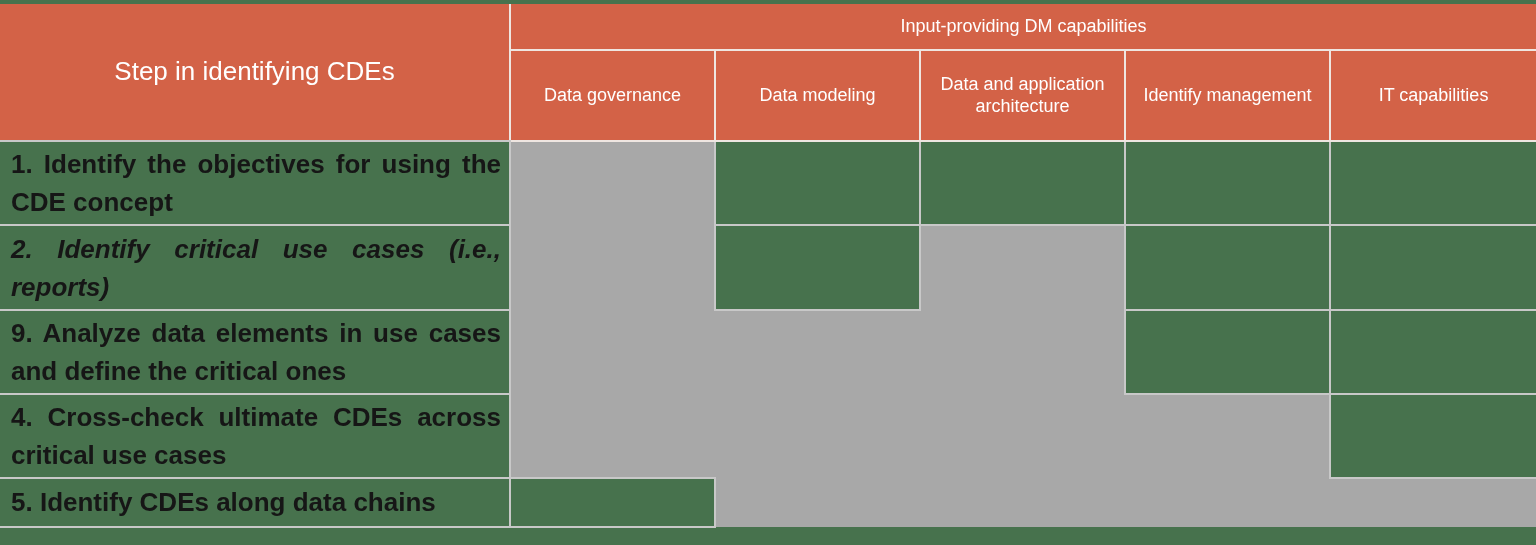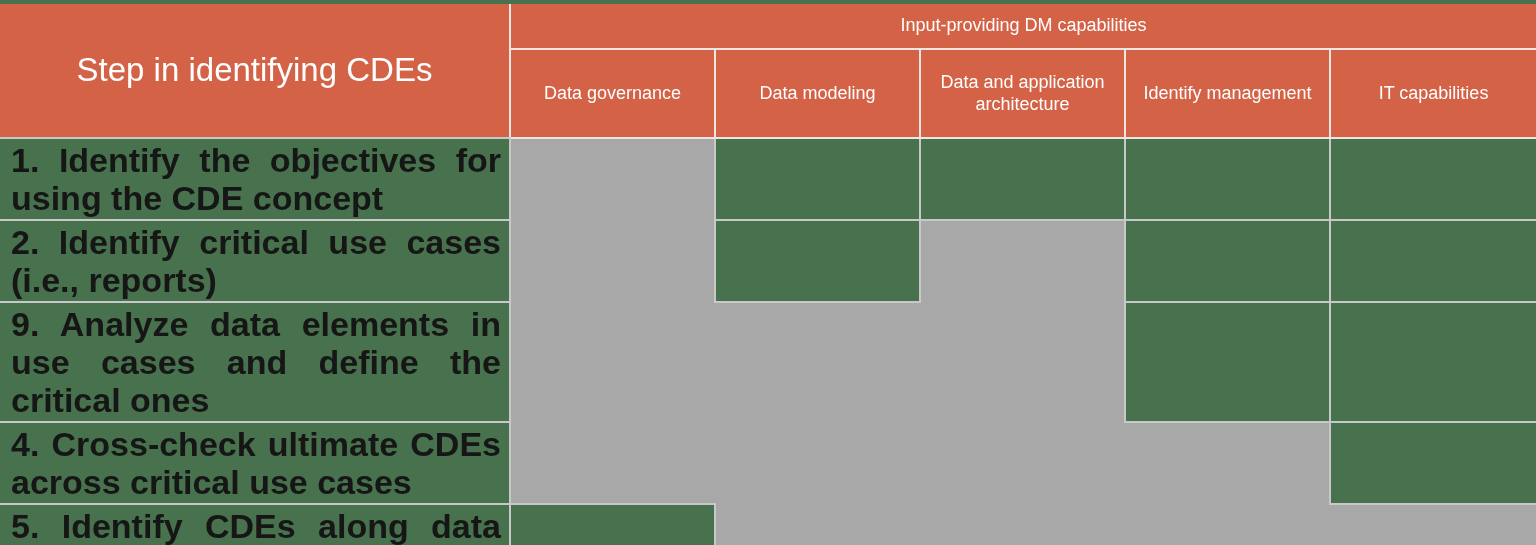--- a/index.html
+++ b/index.html
@@ -18,49 +18,49 @@
   }
   
   .hcell{
     background:var(--orange);
     color:var(--white);
     text-align:center;vertical-align:middle;
     font-size:18px;font-weight:400;line-height:1.22;
     border:2px solid var(--header-line);
     padding:2px 6px;
   }
-  .corner{border-left:0;border-top:0;border-bottom:2px solid var(--body-line);font-size:33px;}
+  .corner{border-left:0;border-top:0;border-bottom:2px solid var(--body-line);font-size:26px;}
   .group{border-top:0;border-right:0;}
   .sub-last{border-right:0;}
   
   .step{
     background:var(--green);
     color:var(--text-dark);
-    font-size:34px;font-weight:700;line-height:38px;
+    font-size:26px;font-weight:700;line-height:38px;
     text-align:justify;vertical-align:middle;
     padding:2px 8px 2px 11px;
     border:2px solid var(--body-line);
     border-left:0;
   }
   
   td.on{
     background:var(--green);
     border:2px solid var(--body-line);
   }
   td.off{
     background:var(--gray);
     border:1px solid var(--gray);
   }
   td.edge-right{border-right:0 !important;}
   tr.last td.off{border-bottom:0;}
   
   tr.hr1{height:45px;}
   tr.hr2{height:89px;}
   tr.r1{height:80px;}
-  tr.r2{height:80px;}
+  tr.r2{height:80px;font-style:italic;}
   tr.r3{height:78px;}
   tr.r4{height:79px;padding-left:32px;}
   tr.r5{height:48px;}
 </style>
 </head>
 <body>
 
 <div class="frame">
   <table class="cde">
     <colgroup>

